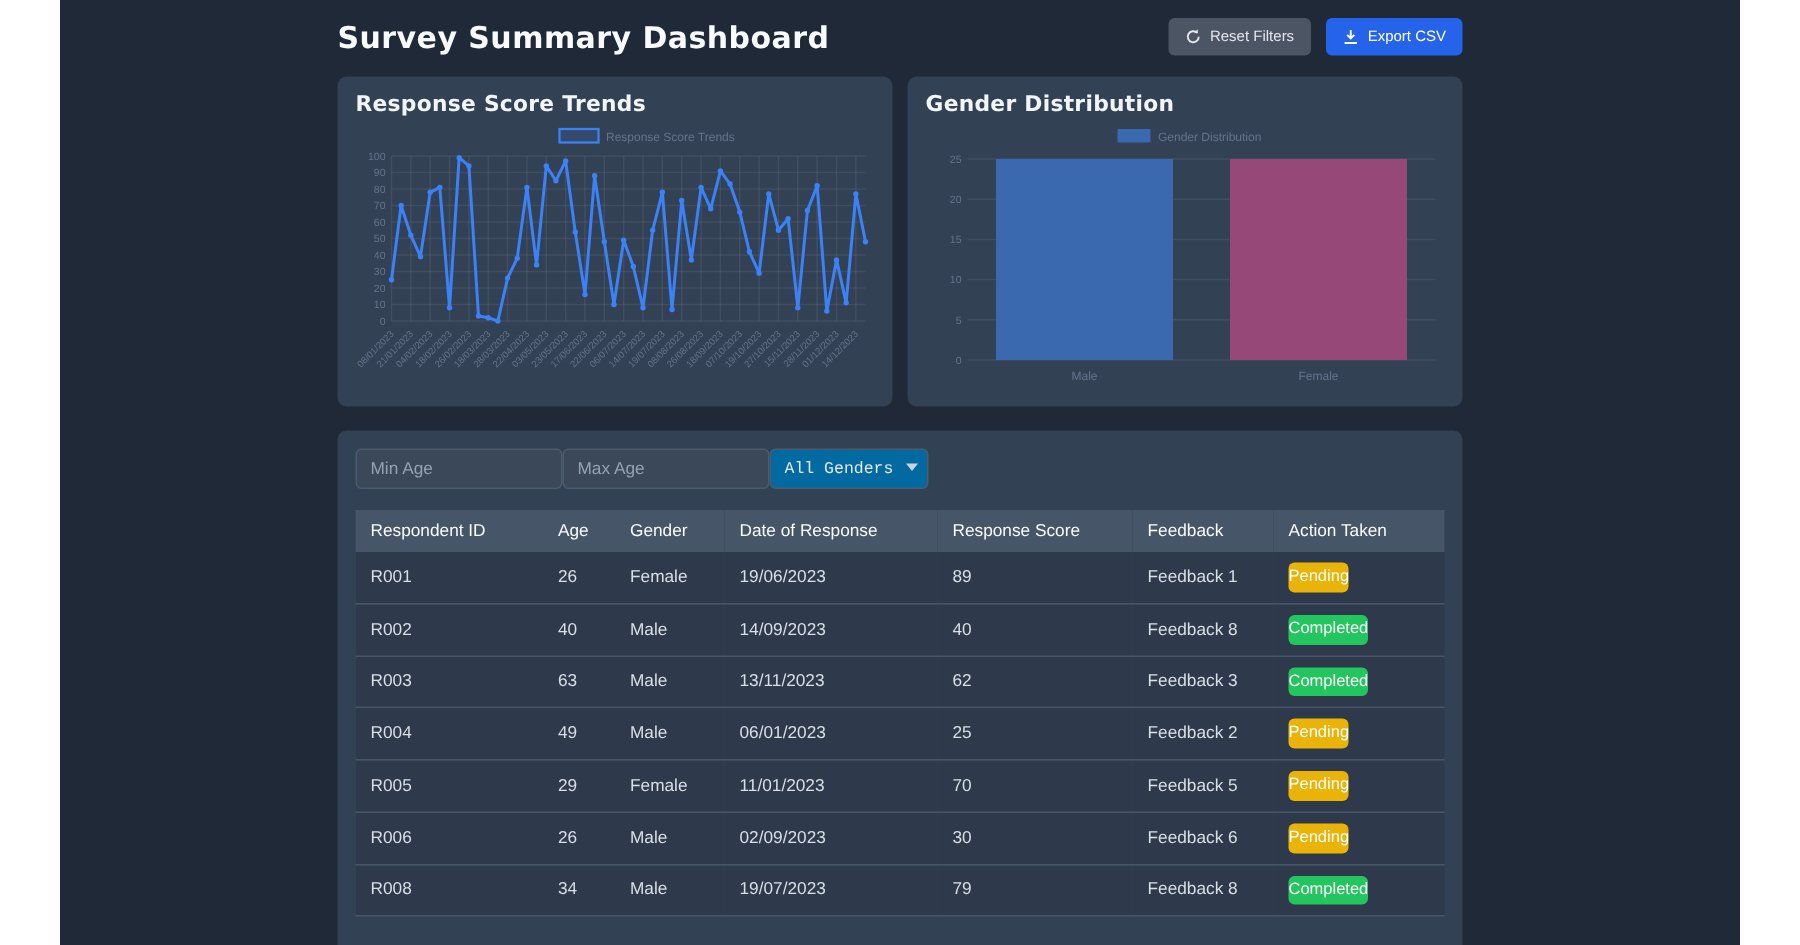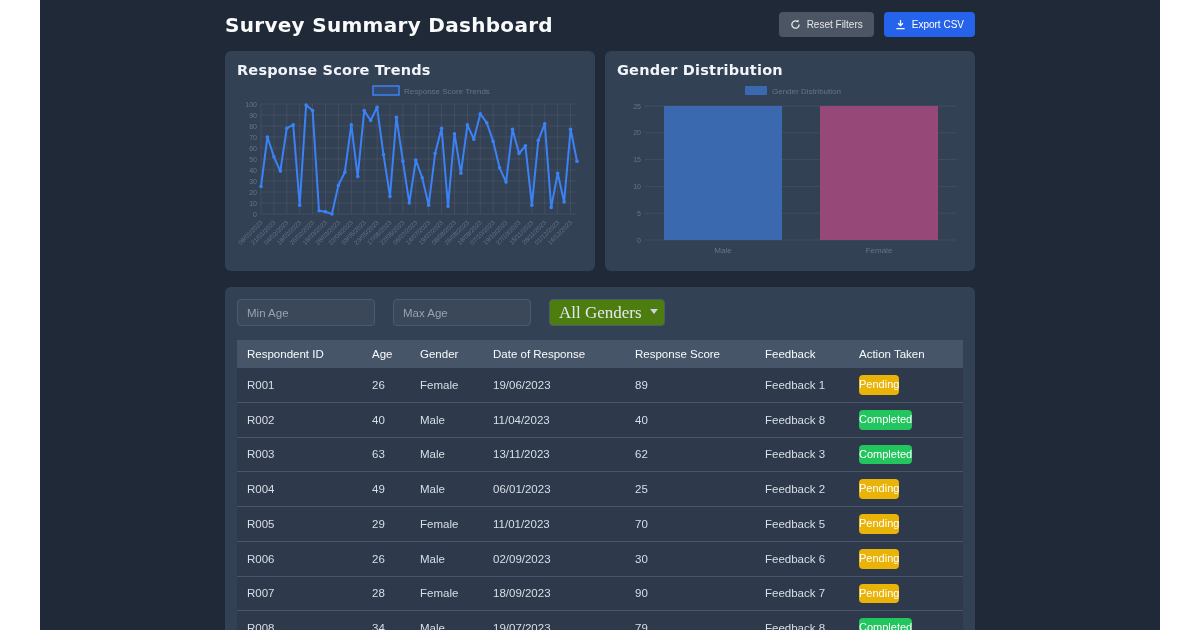--- a/index.html
+++ b/index.html
@@ -48,35 +48,35 @@
     font-family: "DejaVu Sans", sans-serif;
     font-size: 14.5px; font-weight: bold; color: #f1f5f9; letter-spacing: 0.2px;
   }
   .chart-svg { width: 346px; height: 180px; overflow: visible; display: block; }
 
   
   .table-panel {
     background: #334155; border-radius: 6px;
     padding: 12px; min-height: 360px;
   }
-  .filters { display: flex; gap: 18px; margin-bottom: 14px; align-items: flex-end; }
+  .filters { display: flex; gap: 0; margin-bottom: 14px; align-items: flex-end; }
   .filters input {
     width: 138px; height: 27px;
     background: #3b4859; border: 1px solid #4d5b6e; border-radius: 4px;
     color: #e2e8f0; font-size: 11.5px; padding: 0 9px;
     font-family: "Liberation Sans", sans-serif;
   }
   .filters input::placeholder { color: #93a3b5; }
   .select-wrap { position: relative; display: inline-block; }
   .filters select {
     height: 27px; min-width: 84px;
-    background: #4d7c0f; border: 1px solid #4d5b6e; border-radius: 4px;
-    color: #e2e8f0; font-size: 17px; padding: 0 22px 0 9px;
+    background: #0369a1; border: 1px solid #4d5b6e; border-radius: 4px;
+    color: #e2e8f0; font-size: 11px; padding: 0 22px 0 9px;
     appearance: none; -webkit-appearance: none;
-    font-family: Liberation Serif, serif;
+    font-family: Liberation Mono, monospace;
   }
   .select-wrap .chev {
     position: absolute; right: 7px; top: 10px; pointer-events: none;
     width: 0; height: 0;
     border-left: 4px solid transparent; border-right: 4px solid transparent;
     border-top: 5px solid #cbd5e1;
   }
 
   table { width: 100%; border-collapse: collapse; table-layout: fixed; }
   thead th {
@@ -321,21 +321,21 @@
               <td>Female</td>
               <td>19/06/2023</td>
               <td>89</td>
               <td>Feedback 1</td>
               <td><span class="badge" style="background: rgb(234, 179, 8);">Pending</span></td>
             </tr>
             <tr>
               <td>R002</td>
               <td>40</td>
               <td>Male</td>
-              <td>11/04/2023</td>
+              <td>14/09/2023</td>
               <td>40</td>
               <td>Feedback 8</td>
               <td><span class="badge" style="background: rgb(34, 197, 94);">Completed</span></td>
             </tr>
             <tr>
               <td>R003</td>
               <td>63</td>
               <td>Male</td>
               <td>13/11/2023</td>
               <td>62</td>
@@ -363,29 +363,20 @@
             <tr>
               <td>R006</td>
               <td>26</td>
               <td>Male</td>
               <td>02/09/2023</td>
               <td>30</td>
               <td>Feedback 6</td>
               <td><span class="badge" style="background: rgb(234, 179, 8);">Pending</span></td>
             </tr>
             <tr>
-              <td>R007</td>
-              <td>28</td>
-              <td>Female</td>
-              <td>18/09/2023</td>
-              <td>90</td>
-              <td>Feedback 7</td>
-              <td><span class="badge" style="background: rgb(234, 179, 8);">Pending</span></td>
-            </tr>
-            <tr>
               <td>R008</td>
               <td>34</td>
               <td>Male</td>
               <td>19/07/2023</td>
               <td>79</td>
               <td>Feedback 8</td>
               <td><span class="badge" style="background: rgb(34, 197, 94);">Completed</span></td>
             </tr>
           </tbody>
       </table>

